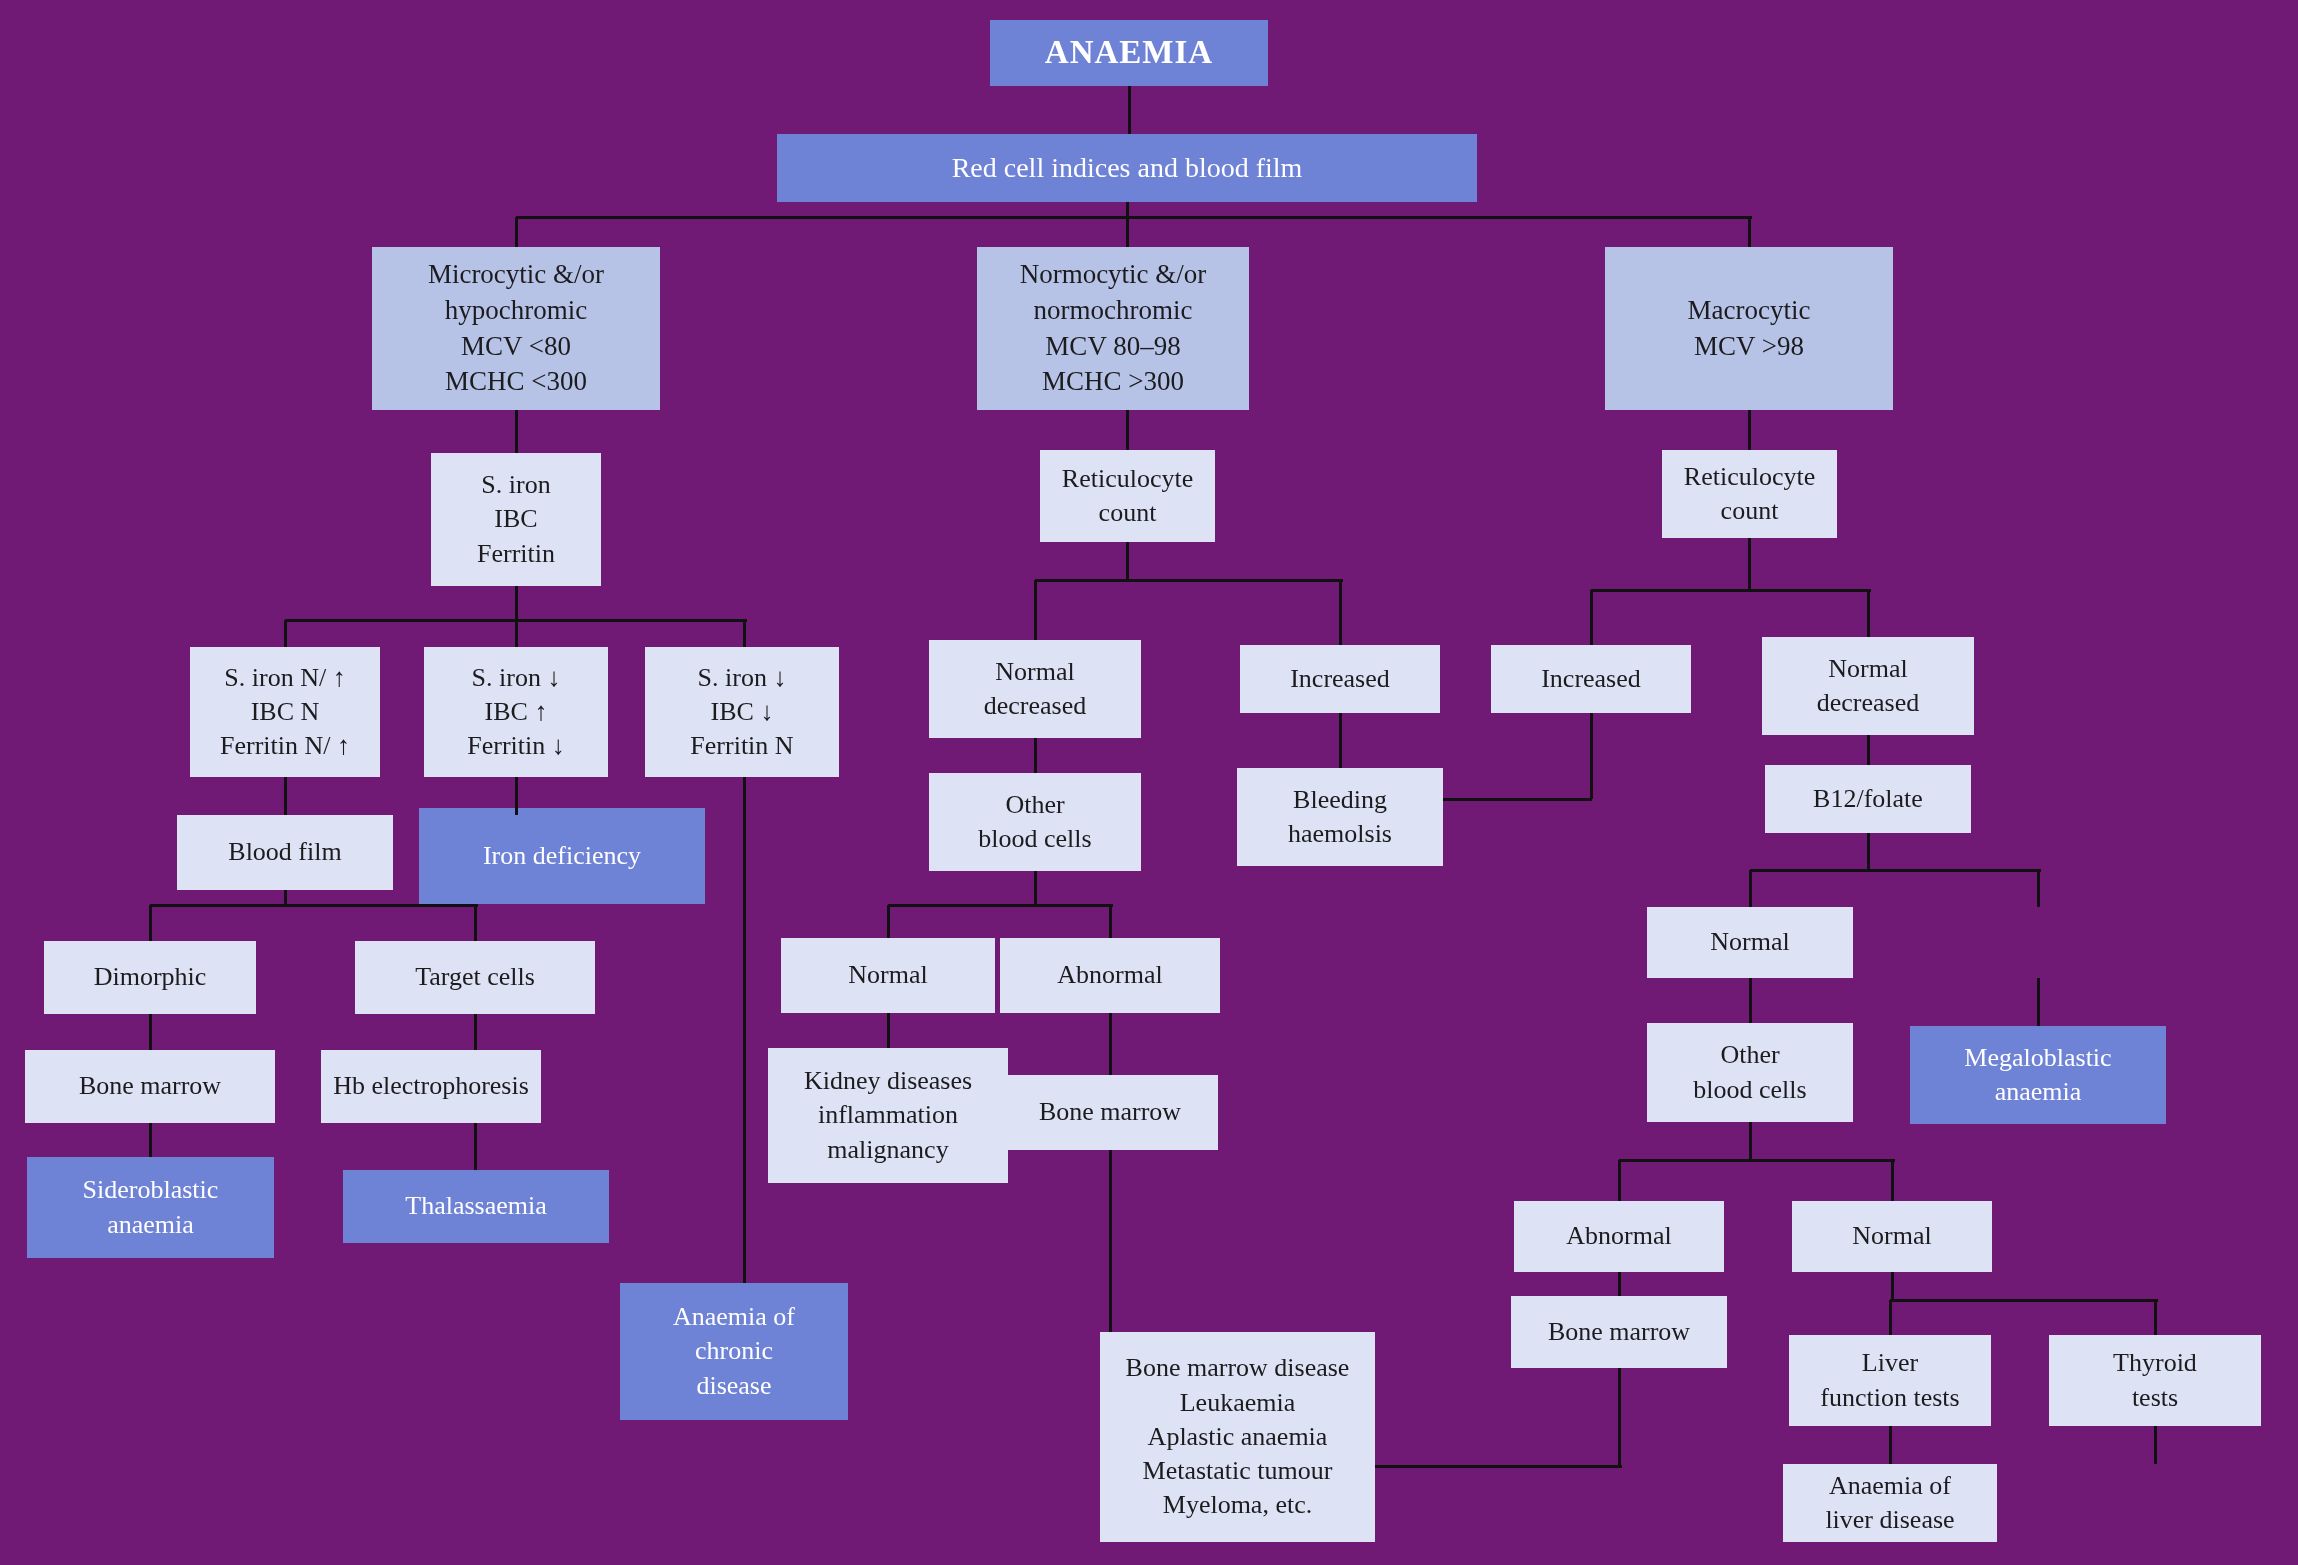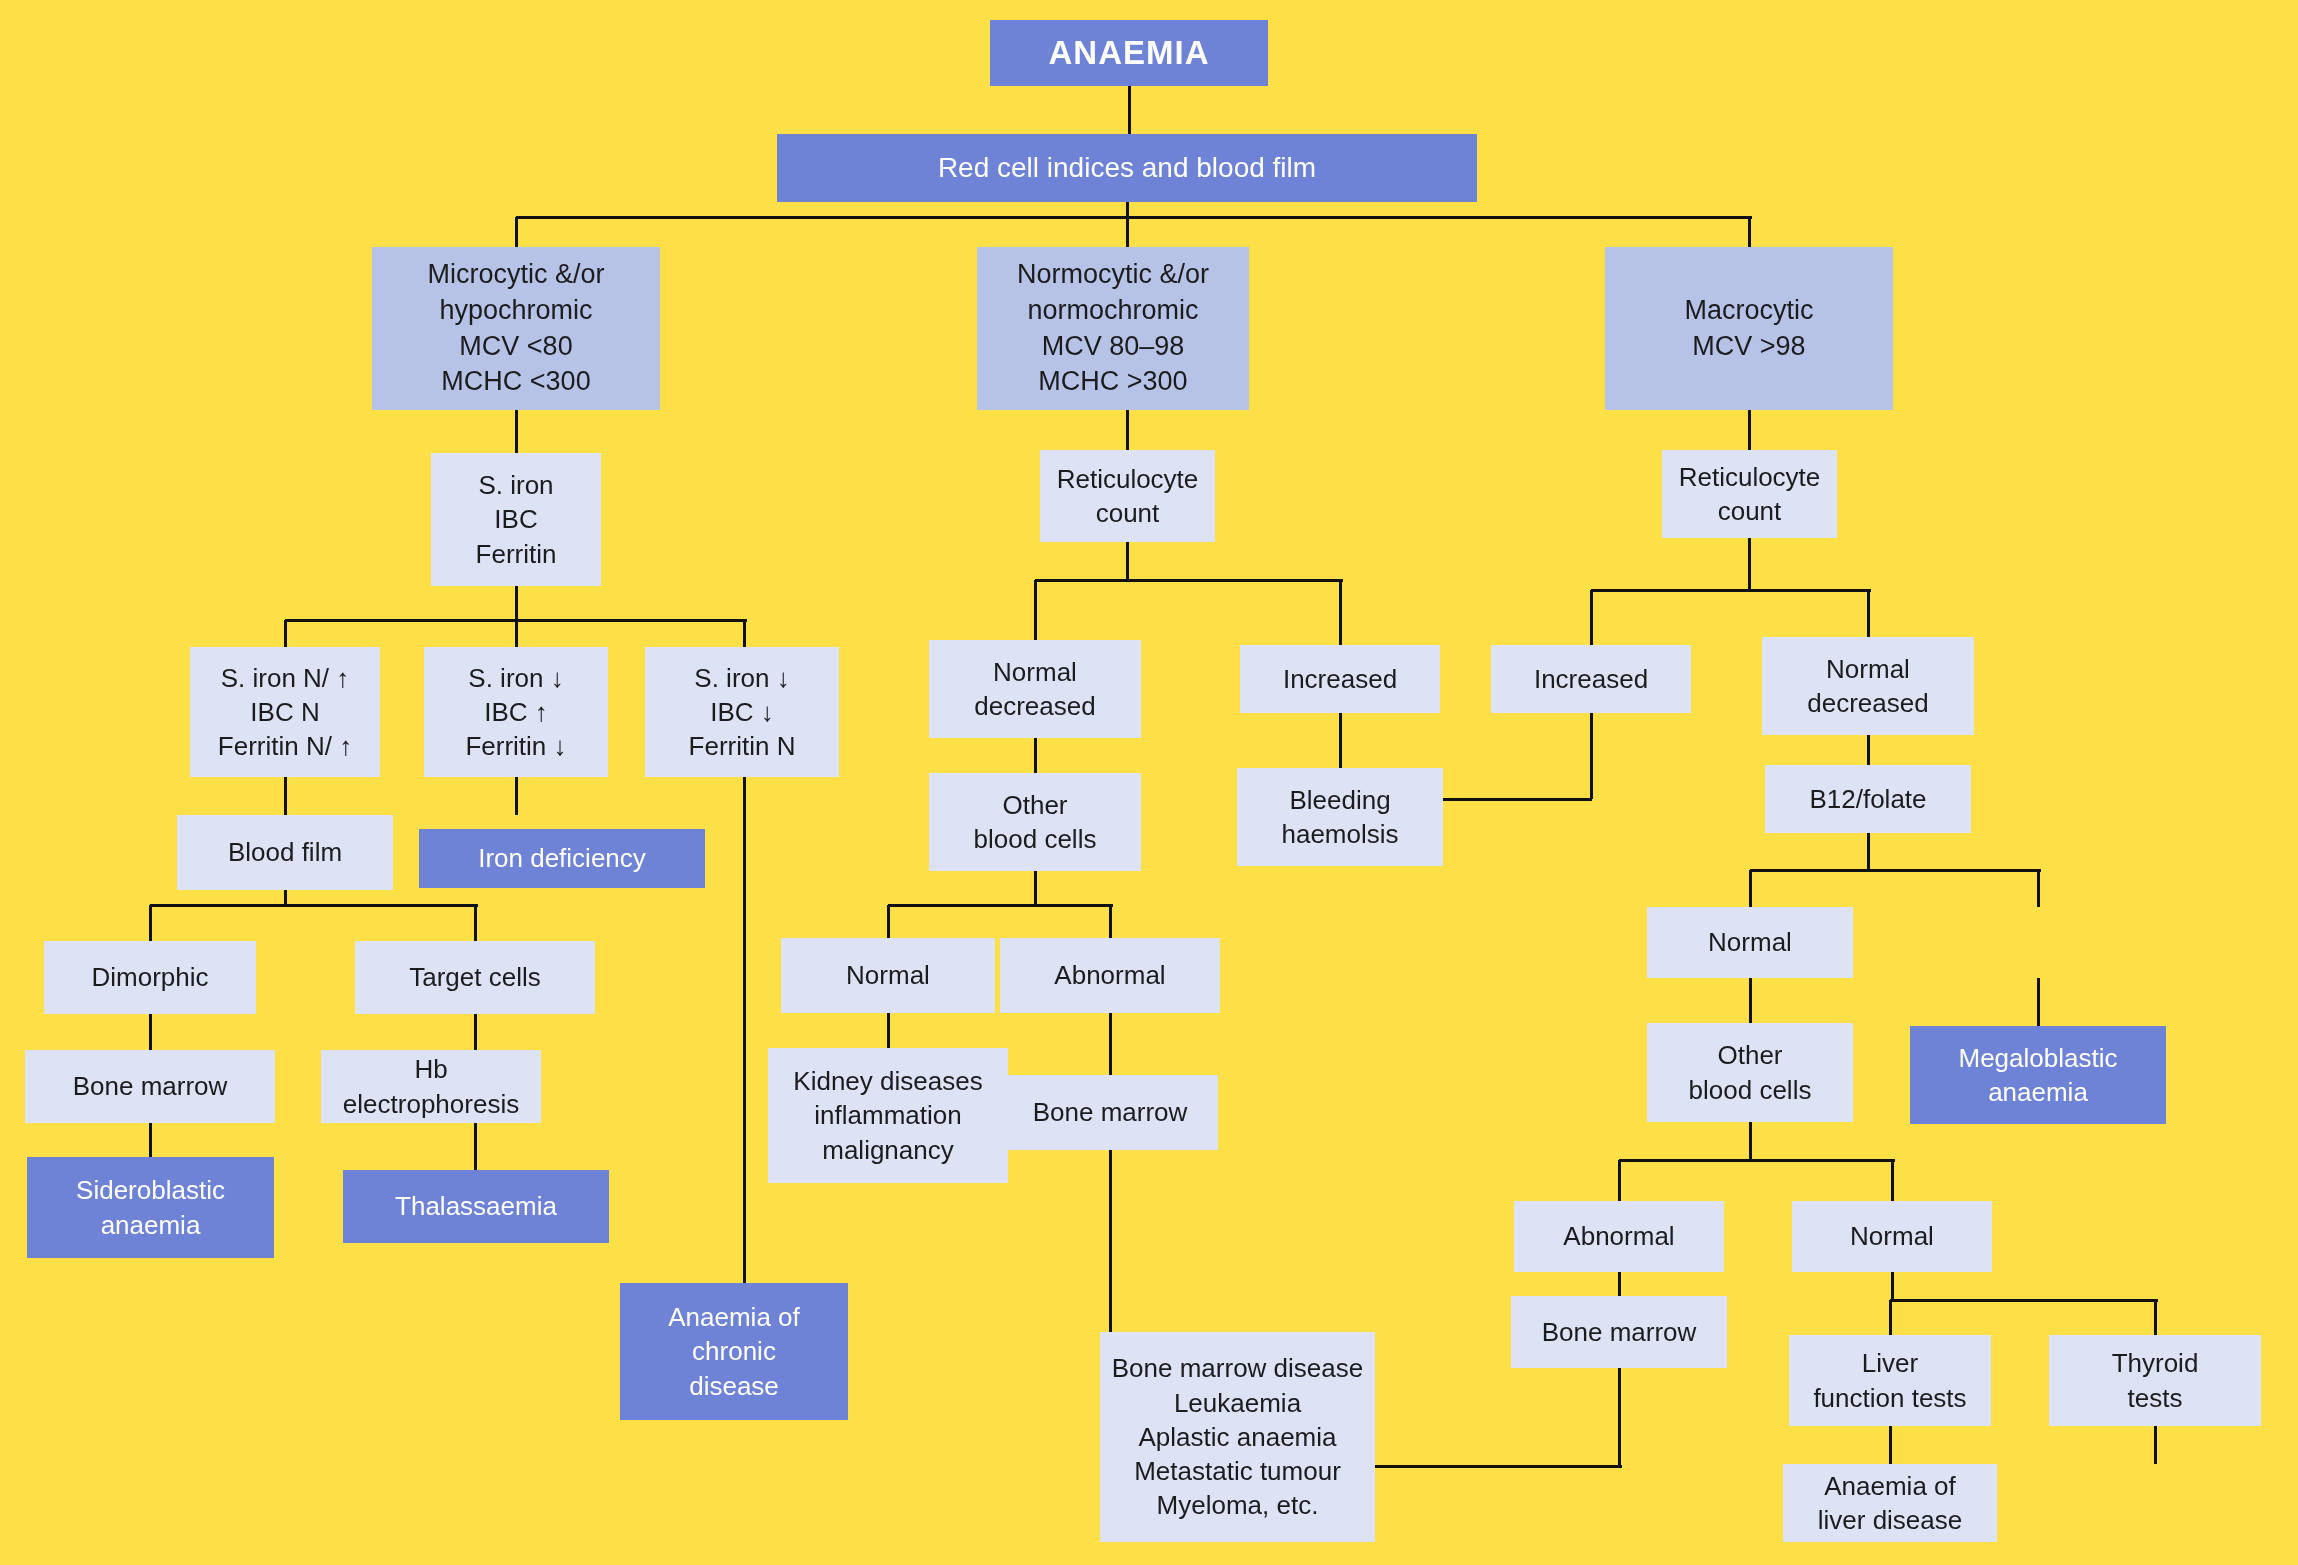--- a/index.html
+++ b/index.html
@@ -1,20 +1,20 @@
 <!DOCTYPE html>
 <html style="--dark: #6e82d6; --medium: #b7c2e7; --light: #dde2f5; --line: #111111;"><head>
 <meta charset="utf-8">
 <style>
   html,body{margin:0;padding:0;background:#ffffff;}
   #canvas{
     position:relative;
     width:2298px;height:1565px;
-    background:#fde047;
-    font-family:Liberation Sans, sans-serif;
+    background:#701a75;
+    font-family:Liberation Serif, serif;
     color:#1c1c1e;
     overflow:hidden;
   }
   .node{
     position:absolute;
     display:flex;align-items:center;justify-content:center;
     text-align:center;
     white-space:pre-line;
     font-size:26px;line-height:1.32;
     padding:6px;box-sizing:border-box;
@@ -53,21 +53,21 @@
   <div class="node light" style="left:190px;top:647px;width:190px;height:130px">S. iron N/ ↑
 IBC N
 Ferritin N/ ↑</div>
   <div class="node light" style="left:424px;top:647px;width:184px;height:130px">S. iron ↓
 IBC ↑
 Ferritin ↓</div>
   <div class="node light" style="left:645px;top:647px;width:194px;height:130px">S. iron ↓
 IBC ↓
 Ferritin N</div>
   <div class="node light" style="left:177px;top:815px;width:216px;height:75px">Blood film</div>
-  <div class="node dark" style="left:419px;top:829px;width:286px;height:59px">Iron deficiency</div>
+  <div class="node dark" style="left:419px;top:808px;width:286px;height:96px">Iron deficiency</div>
   <div class="node light" style="left:44px;top:941px;width:212px;height:73px">Dimorphic</div>
   <div class="node light" style="left:355px;top:941px;width:240px;height:73px">Target cells</div>
   <div class="node light" style="left:25px;top:1050px;width:250px;height:73px">Bone marrow</div>
   <div class="node light" style="left:321px;top:1050px;width:220px;height:73px">Hb electrophoresis</div>
   <div class="node dark" style="left:27px;top:1157px;width:247px;height:101px">Sideroblastic
 anaemia</div>
   <div class="node dark" style="left:343px;top:1170px;width:266px;height:73px">Thalassaemia</div>
   <div class="node dark" style="left:620px;top:1283px;width:228px;height:137px">Anaemia of
 chronic
 disease</div>

